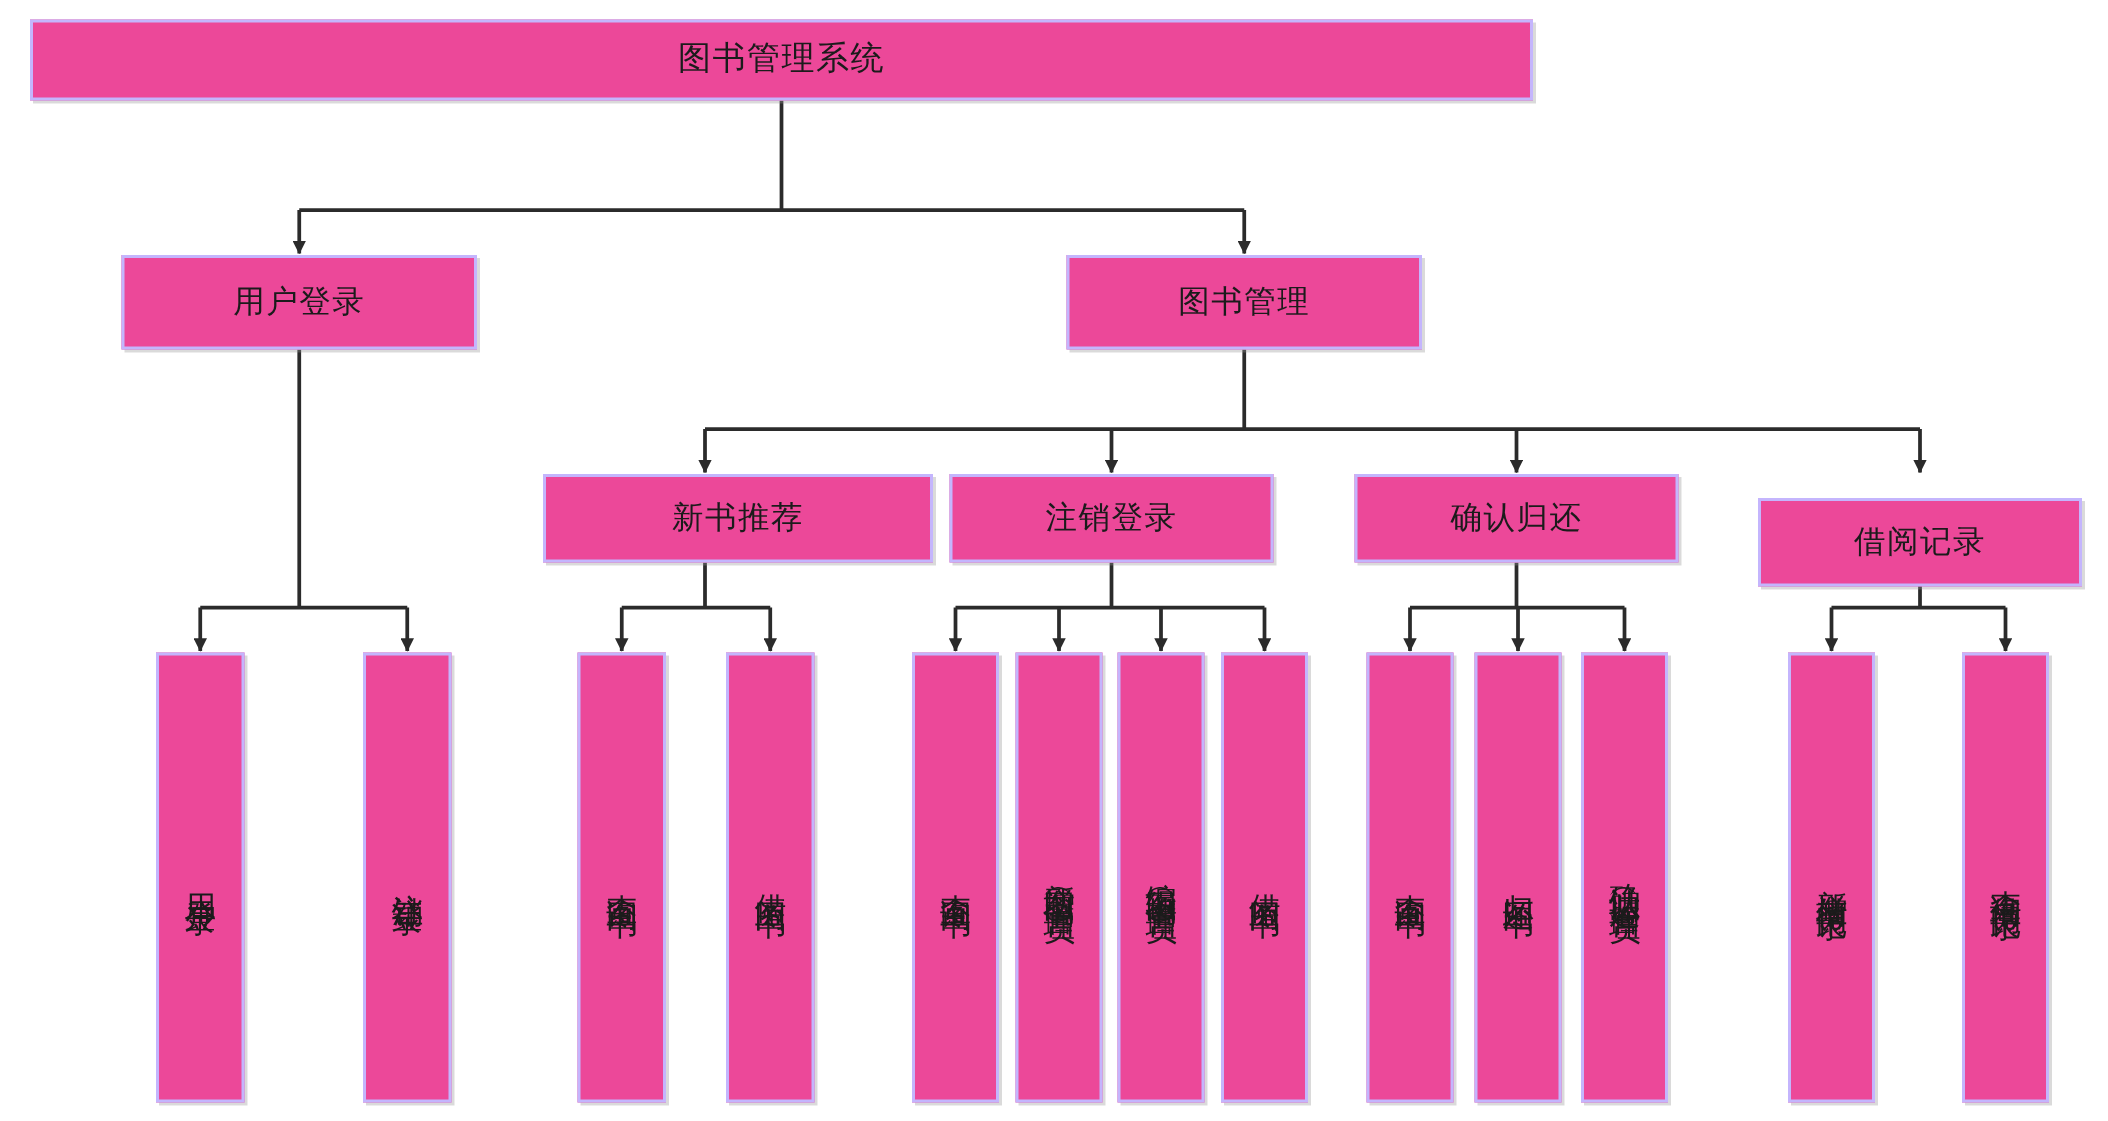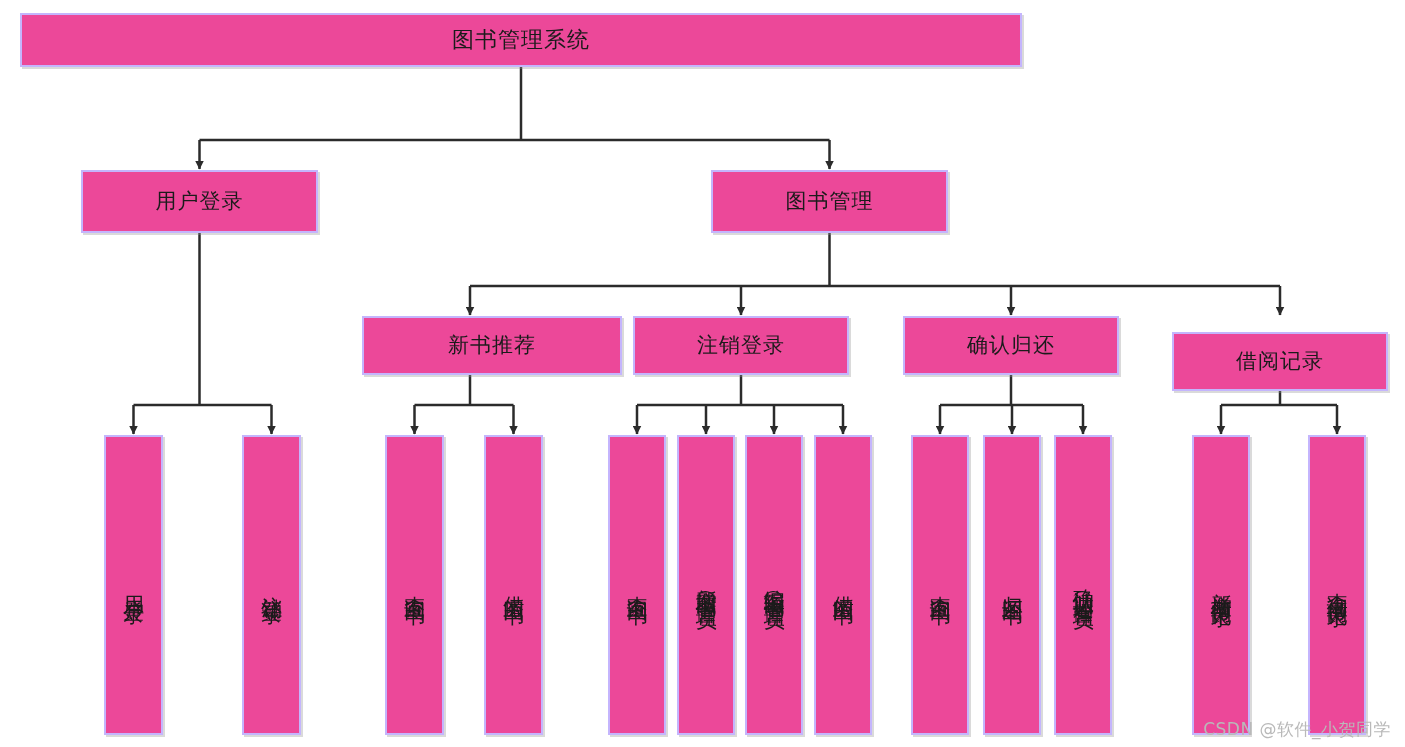--- a/index.html
+++ b/index.html
@@ -166,14 +166,13 @@
       <div class="node-box vertical" style="left: 1054px; top: 435px; width: 58px; height: 300px;">
         <span class="node-label">确认归还（管理员）</span>
       </div>
       <div class="node-box vertical" style="left: 1192px; top: 435px; width: 58px; height: 300px;">
         <span class="node-label">新增借阅记录</span>
       </div>
       <div class="node-box vertical" style="left: 1308px; top: 435px; width: 58px; height: 300px;">
         <span class="node-label">查询借阅记录</span>
       </div>
     </div>
-  <div id="watermark">CSDN @软件_小贺同学</div>
 </div>
 
 </body></html>

